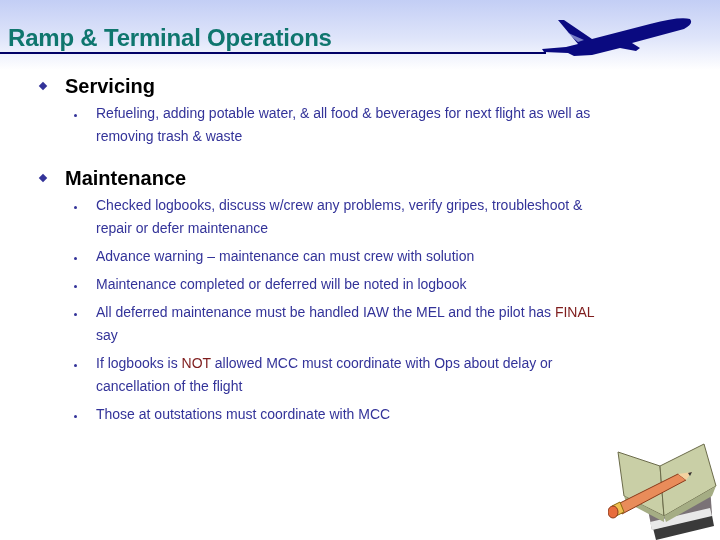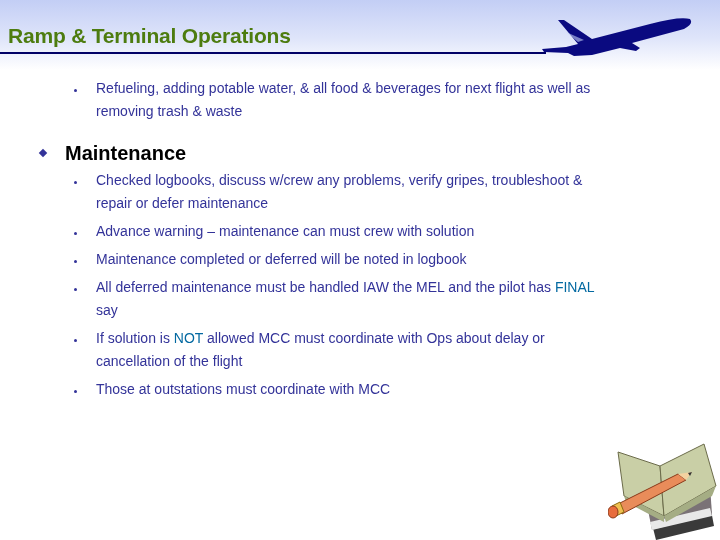--- a/index.html
+++ b/index.html
@@ -7,21 +7,21 @@
     width: 720px; height: 540px; overflow: hidden; position: relative;
     background: #ffffff;
     font-family: "Liberation Sans", sans-serif;
   }
   .header-band {
     position: absolute; left: 0; top: 0; width: 720px; height: 70px;
     background: linear-gradient(to bottom, #c3cef5 0%, #dfe5fa 55%, #ffffff 100%);
   }
   .title {
     position: absolute; left: 8px; top: 24px;
-    font-size: 21px; font-weight: bold; color: #4d7c0f;
+    font-size: 24px; font-weight: bold; color: #0f766e;
     letter-spacing: -0.2px; white-space: nowrap;
   }
   .title-rule {
     position: absolute; left: 0; top: 52px; width: 546px; height: 2px;
     background: #000066;
   }
   .plane {
     position: absolute; left: 540px; top: 12px; width: 152px; height: 44px;
   }
   .content {
@@ -38,38 +38,42 @@
   .lvl2 {
     position: relative; padding-left: 58px; margin-top: 5px;
     font-size: 14px; color: #333399; line-height: 23px;
   }
   .lvl2 .dot {
     position: absolute; left: 36px; top: 12px; width: 3px; height: 3px;
     background: #333399; border-radius: 50%;
   }
   .lvl1 + .lvl2 { margin-top: 2px; }
   .lvl2 + .lvl1 { margin-top: 16px; }
-  .red { color: #0369a1; }
+  .red { color: #7f1d1d; }
   .book {
     position: absolute; left: 608px; top: 430px; width: 112px; height: 110px;
   }
 </style>
 </head>
 <body>
 
 <div class="header-band"></div>
 <div class="title">Ramp &amp; Terminal Operations</div>
 <div class="title-rule"></div>
 
 <svg class="plane" viewBox="0 0 152 44">
   <path fill="#0a0a80" d="M2,37 L26,35 L38,32 L18,8 L24,8 L52,27 L110,12 Q140,4 150,7 Q154,12 144,17 L92,31 L100,36 L96,39 L80,36 L52,43 L34,44 L28,41 L4,40 Z"></path>
   <path fill="#c3cef5" d="M26,20 L44,28 L38,30 Z" opacity="0.6"></path>
 </svg>
 
 <div class="content">
+  <div class="lvl1">
+    <span class="diamond"></span>
+    <span>Servicing</span>
+  </div>
   <div class="lvl2">
     <span class="dot"></span>
     <span>Refueling, adding potable water, &amp; all food &amp; beverages for next flight as well as removing trash &amp; waste</span>
   </div>
 
   <div class="lvl1">
     <span class="diamond"></span>
     <span>Maintenance</span>
   </div>
   <div class="lvl2">
@@ -83,21 +87,21 @@
   <div class="lvl2">
     <span class="dot"></span>
     <span>Maintenance completed or deferred will be noted in logbook</span>
   </div>
   <div class="lvl2">
     <span class="dot"></span>
     <span>All deferred maintenance must be handled IAW the MEL and the pilot has </span><span class="red">FINAL</span><span> say</span>
   </div>
   <div class="lvl2">
     <span class="dot"></span>
-    <span>If solution is </span><span class="red">NOT</span><span> allowed MCC must coordinate with Ops about delay or cancellation of the flight</span>
+    <span>If logbooks is </span><span class="red">NOT</span><span> allowed MCC must coordinate with Ops about delay or cancellation of the flight</span>
   </div>
   <div class="lvl2">
     <span class="dot"></span>
     <span>Those at outstations must coordinate with MCC</span>
   </div>
 </div>
 
 <svg class="book" viewBox="0 0 112 110">
 
   <path d="M40,78 L100,64 L106,96 L48,110 Z" fill="#3a3a3a"></path>

